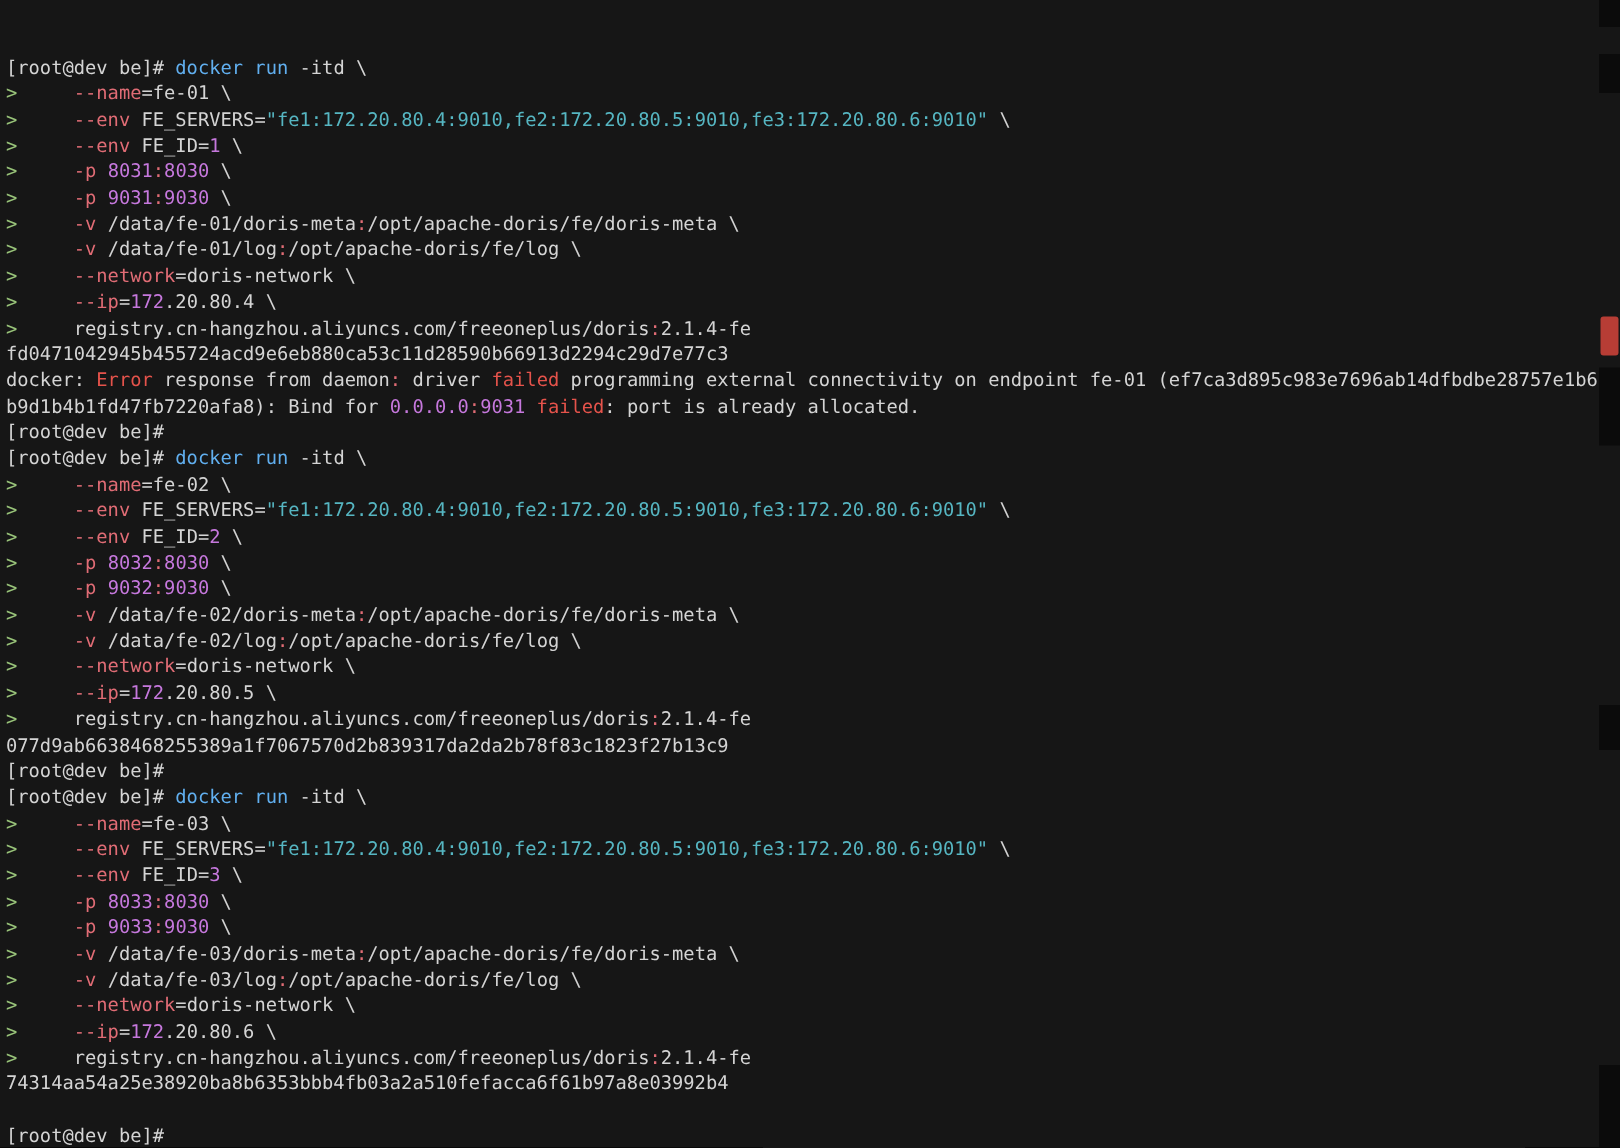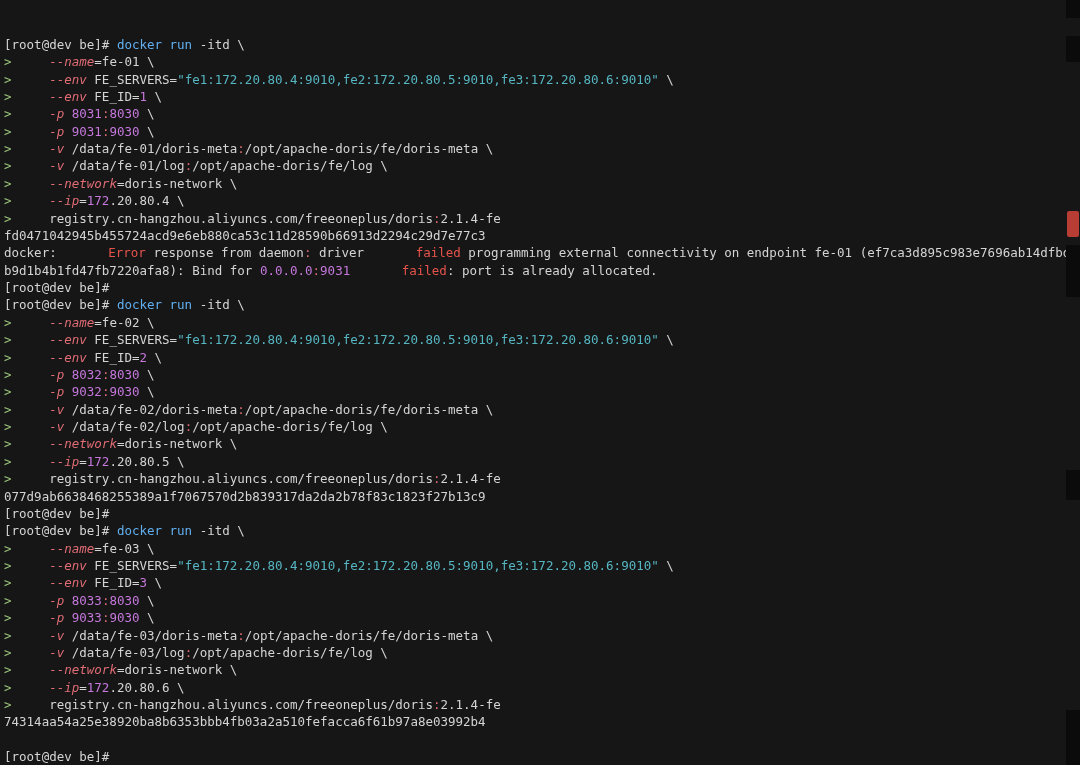--- a/index.html
+++ b/index.html
@@ -4,24 +4,24 @@
 <style>
   html,body{margin:0;padding:0;background:#000;}
   .screen{position:relative;width:1080px;height:765px;overflow:hidden;background:var(--bg,#161616);}
   .terminal{position:absolute;inset:0;padding:1px 0 0 4px;
     font-family:"DejaVu Sans Mono","Liberation Mono",monospace;
     font-size:12.5px;line-height:17.39px;white-space:pre;color:var(--fg,#d4d4d4);}
   .line{height:17.39px;}
   .t-d{color:var(--fg,#d4d4d4);}
   .t-g{color:var(--prompt_green,#98c379);}
   .t-c{color:var(--command_blue,#61afef);}
-  .t-f{color:var(--flag_red,#e06c75);font-style:italic;margin-top:28px;}
+  .t-f{color:var(--flag_red,#e06c75);margin-top:28px;}
   .t-s{color:var(--string_cyan,#56b6c2);}
   .t-n{color:var(--number_purple,#c678dd);}
-  .t-e{color:var(--error_red,#e5534b);margin-left:44px;}
+  .t-e{color:var(--error_red,#e5534b);}
   .t-o{color:var(--flag_red,#e06c75);}
   .right-rail{position:absolute;right:0;top:0;width:14px;height:765px;}
   .rail-seg{position:absolute;right:0;width:14px;background:#0b0b0b;}
   .err-mark{position:absolute;right:1px;top:211px;width:12px;height:26px;
     background:var(--error_indicator,#b73d35);border-radius:2px;}
   .watermark{position:absolute;left:578px;top:698px;display:flex;align-items:center;gap:14px;
     color:var(--watermark_gray,#9a9a9a);
     font-family:"DejaVu Sans","Liberation Sans",sans-serif;
     font-size:30px;font-weight:500;letter-spacing:1px;opacity:.92;}
   .watermark svg{flex:0 0 auto;}

